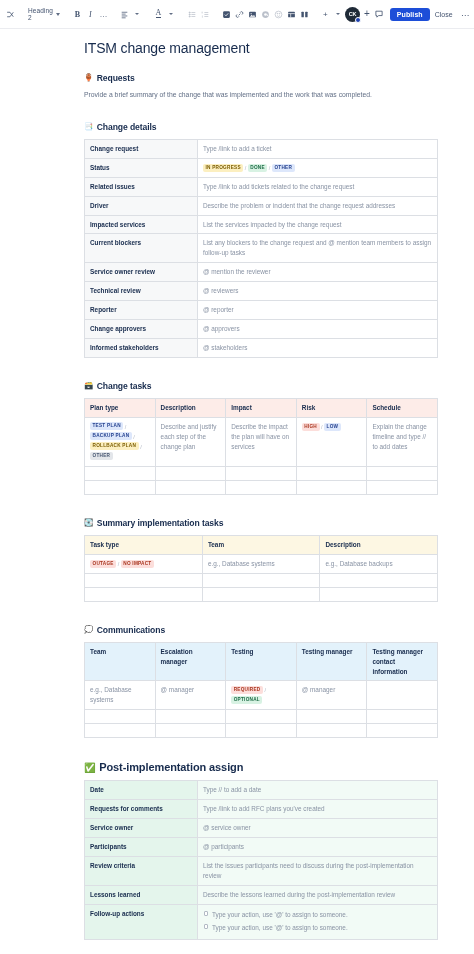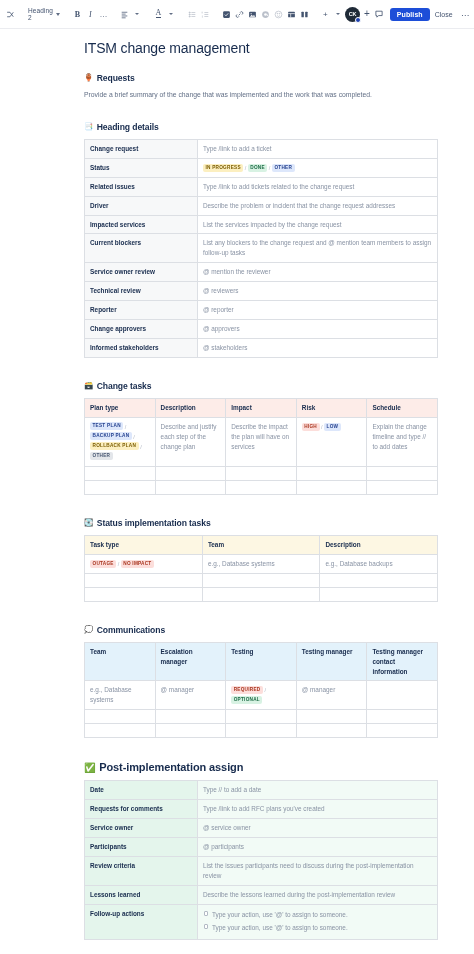--- a/index.html
+++ b/index.html
@@ -283,21 +283,21 @@
   <h1 class="doc-title">ITSM change management</h1>
 
   <div class="sec-head">
     <span class="emoji">🏺</span>
     <span>Requests</span>
   </div>
   <p class="para">Provide a brief summary of the change that was implemented and the work that was completed.</p>
 
   <div class="sec-head">
     <span class="emoji">📑</span>
-    <span>Heading details</span>
+    <span>Change details</span>
   </div>
   <table>
     <colgroup>
         <col style="width:32%">
         <col style="width:68%">
       </colgroup>
     <tbody id="cd-body">
         <tr>
           <td class="lbl">Change request</td>
           <td class="ph">Type /link to add a ticket</td>
@@ -386,21 +386,21 @@
           <td></td>
           <td></td>
           <td></td>
           <td></td>
         </tr>
       </tbody>
   </table>
 
   <div class="sec-head">
     <span class="emoji">💽</span>
-    <span>Status implementation tasks</span>
+    <span>Summary implementation tasks</span>
   </div>
   <table>
     <colgroup>
         <col style="width:33.4%">
         <col style="width:33.3%">
         <col style="width:33.3%">
       </colgroup>
     <thead>
         <tr class="h-row hdr-cream" id="it-head">
           <th>Task type</th>

